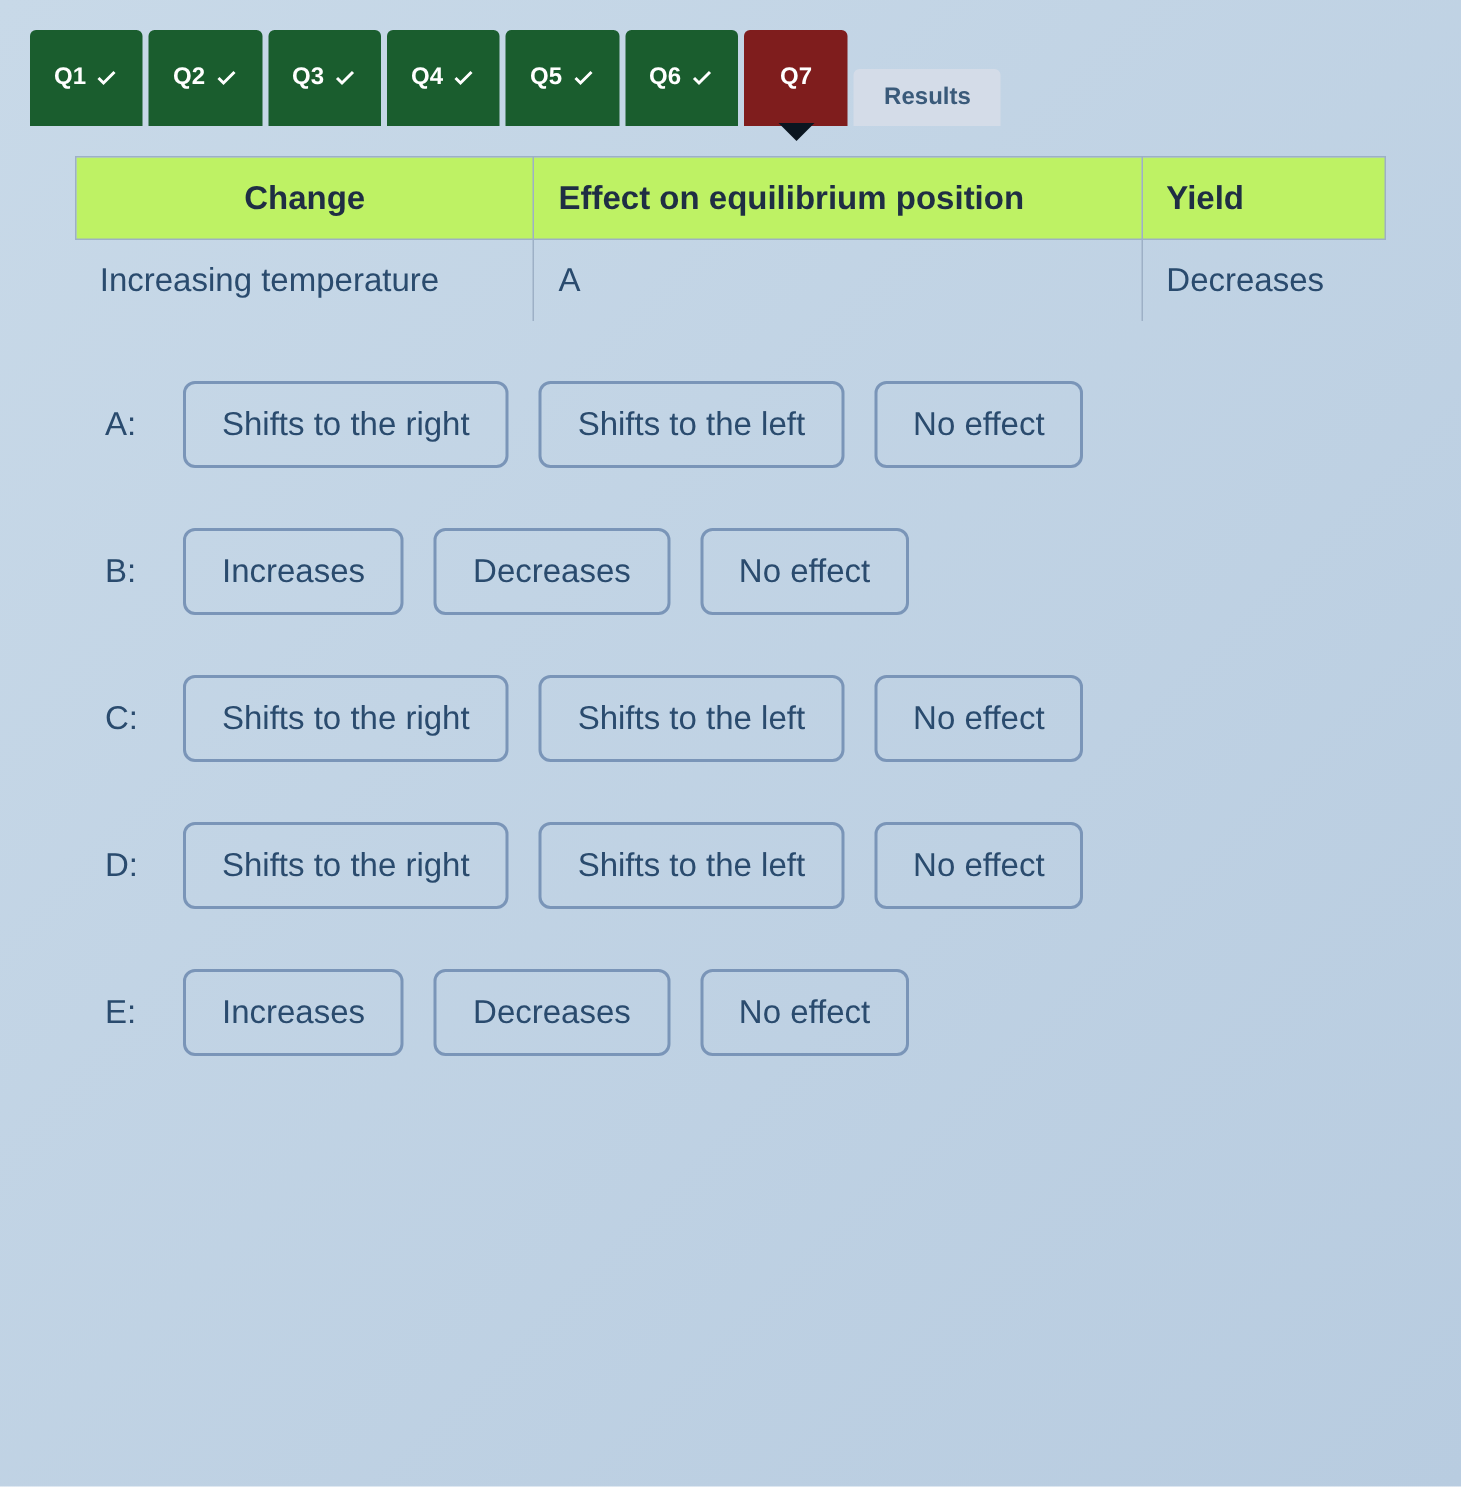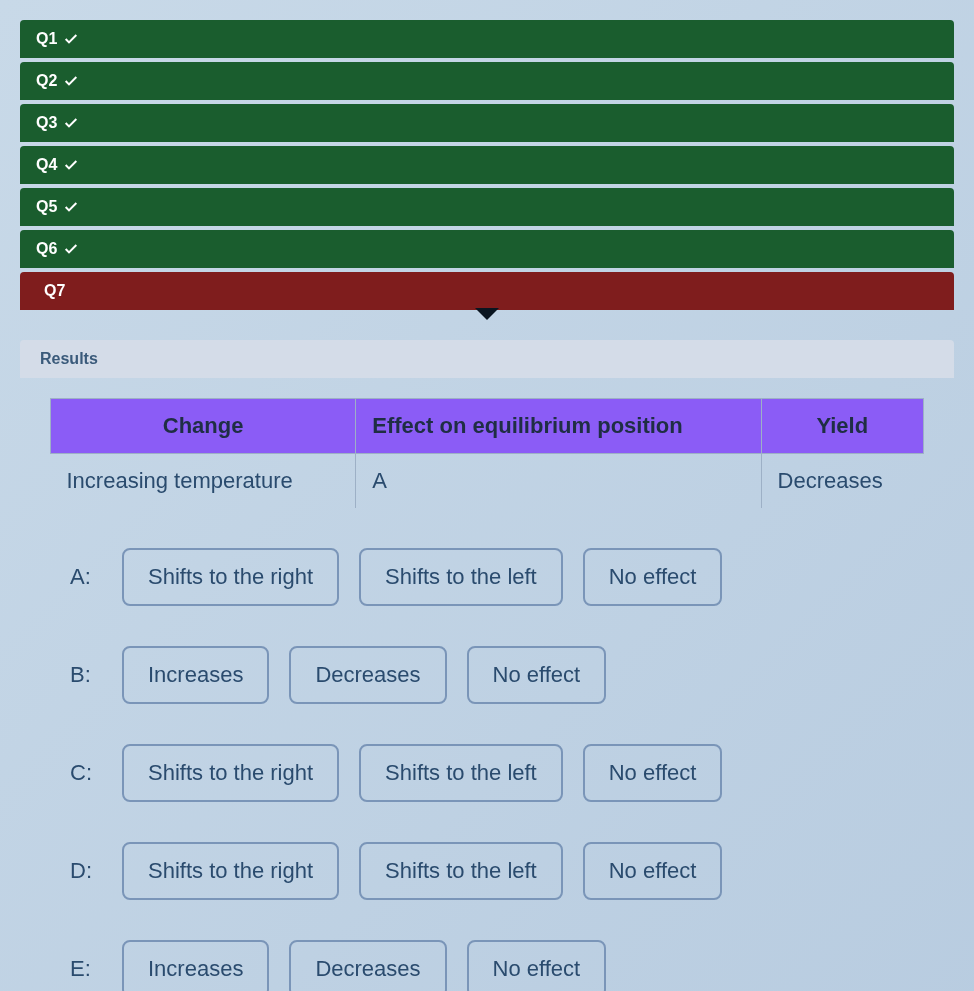--- a/index.html
+++ b/index.html
@@ -9,21 +9,20 @@
       padding: 20px;
       width: 974px;
       min-height: 991px;
       color: #2a4b6e;
     }
     .tabs {
       display: flex;
       gap: 4px;
       margin-bottom: 20px;
       padding-left: 0;
-      flex-direction: column;
     }
     .tab {
       background: #1a5d2e;
       color: #fff;
       padding: 10px 16px;
       border-radius: 4px 4px 0 0;
       font-weight: 700;
       font-size: 16px;
       display: flex;
       align-items: center;
@@ -59,29 +58,29 @@
       stroke: #fff;
       stroke-width: 3;
     }
     .table-wrap { margin: 0 30px 40px 30px; }
     table {
       width: 100%;
       border-collapse: collapse;
       font-size: 22px;
     }
     th {
-      background: #8b5cf6;
+      background: #bef264;
       padding: 14px 16px;
       border: 1px solid #9db0c6;
       color: #1f2e44;
       font-weight: 700;
       text-align: left;
     }
     th:first-child { text-align: center; }
-    th:last-child { text-align: center; }
+    th:last-child { text-align: left; }
     td {
       padding: 14px 16px;
       border-bottom: 3px solid #8b5cf6;
       color: #2a4b6e;
     }
     td:nth-child(2), td:nth-child(3) { border-left: 1px solid #9db0c6; }
     tbody tr:last-child td { border-bottom: none; }
     .answers { margin: 0 50px; }
     .answer-row {
       display: flex;

